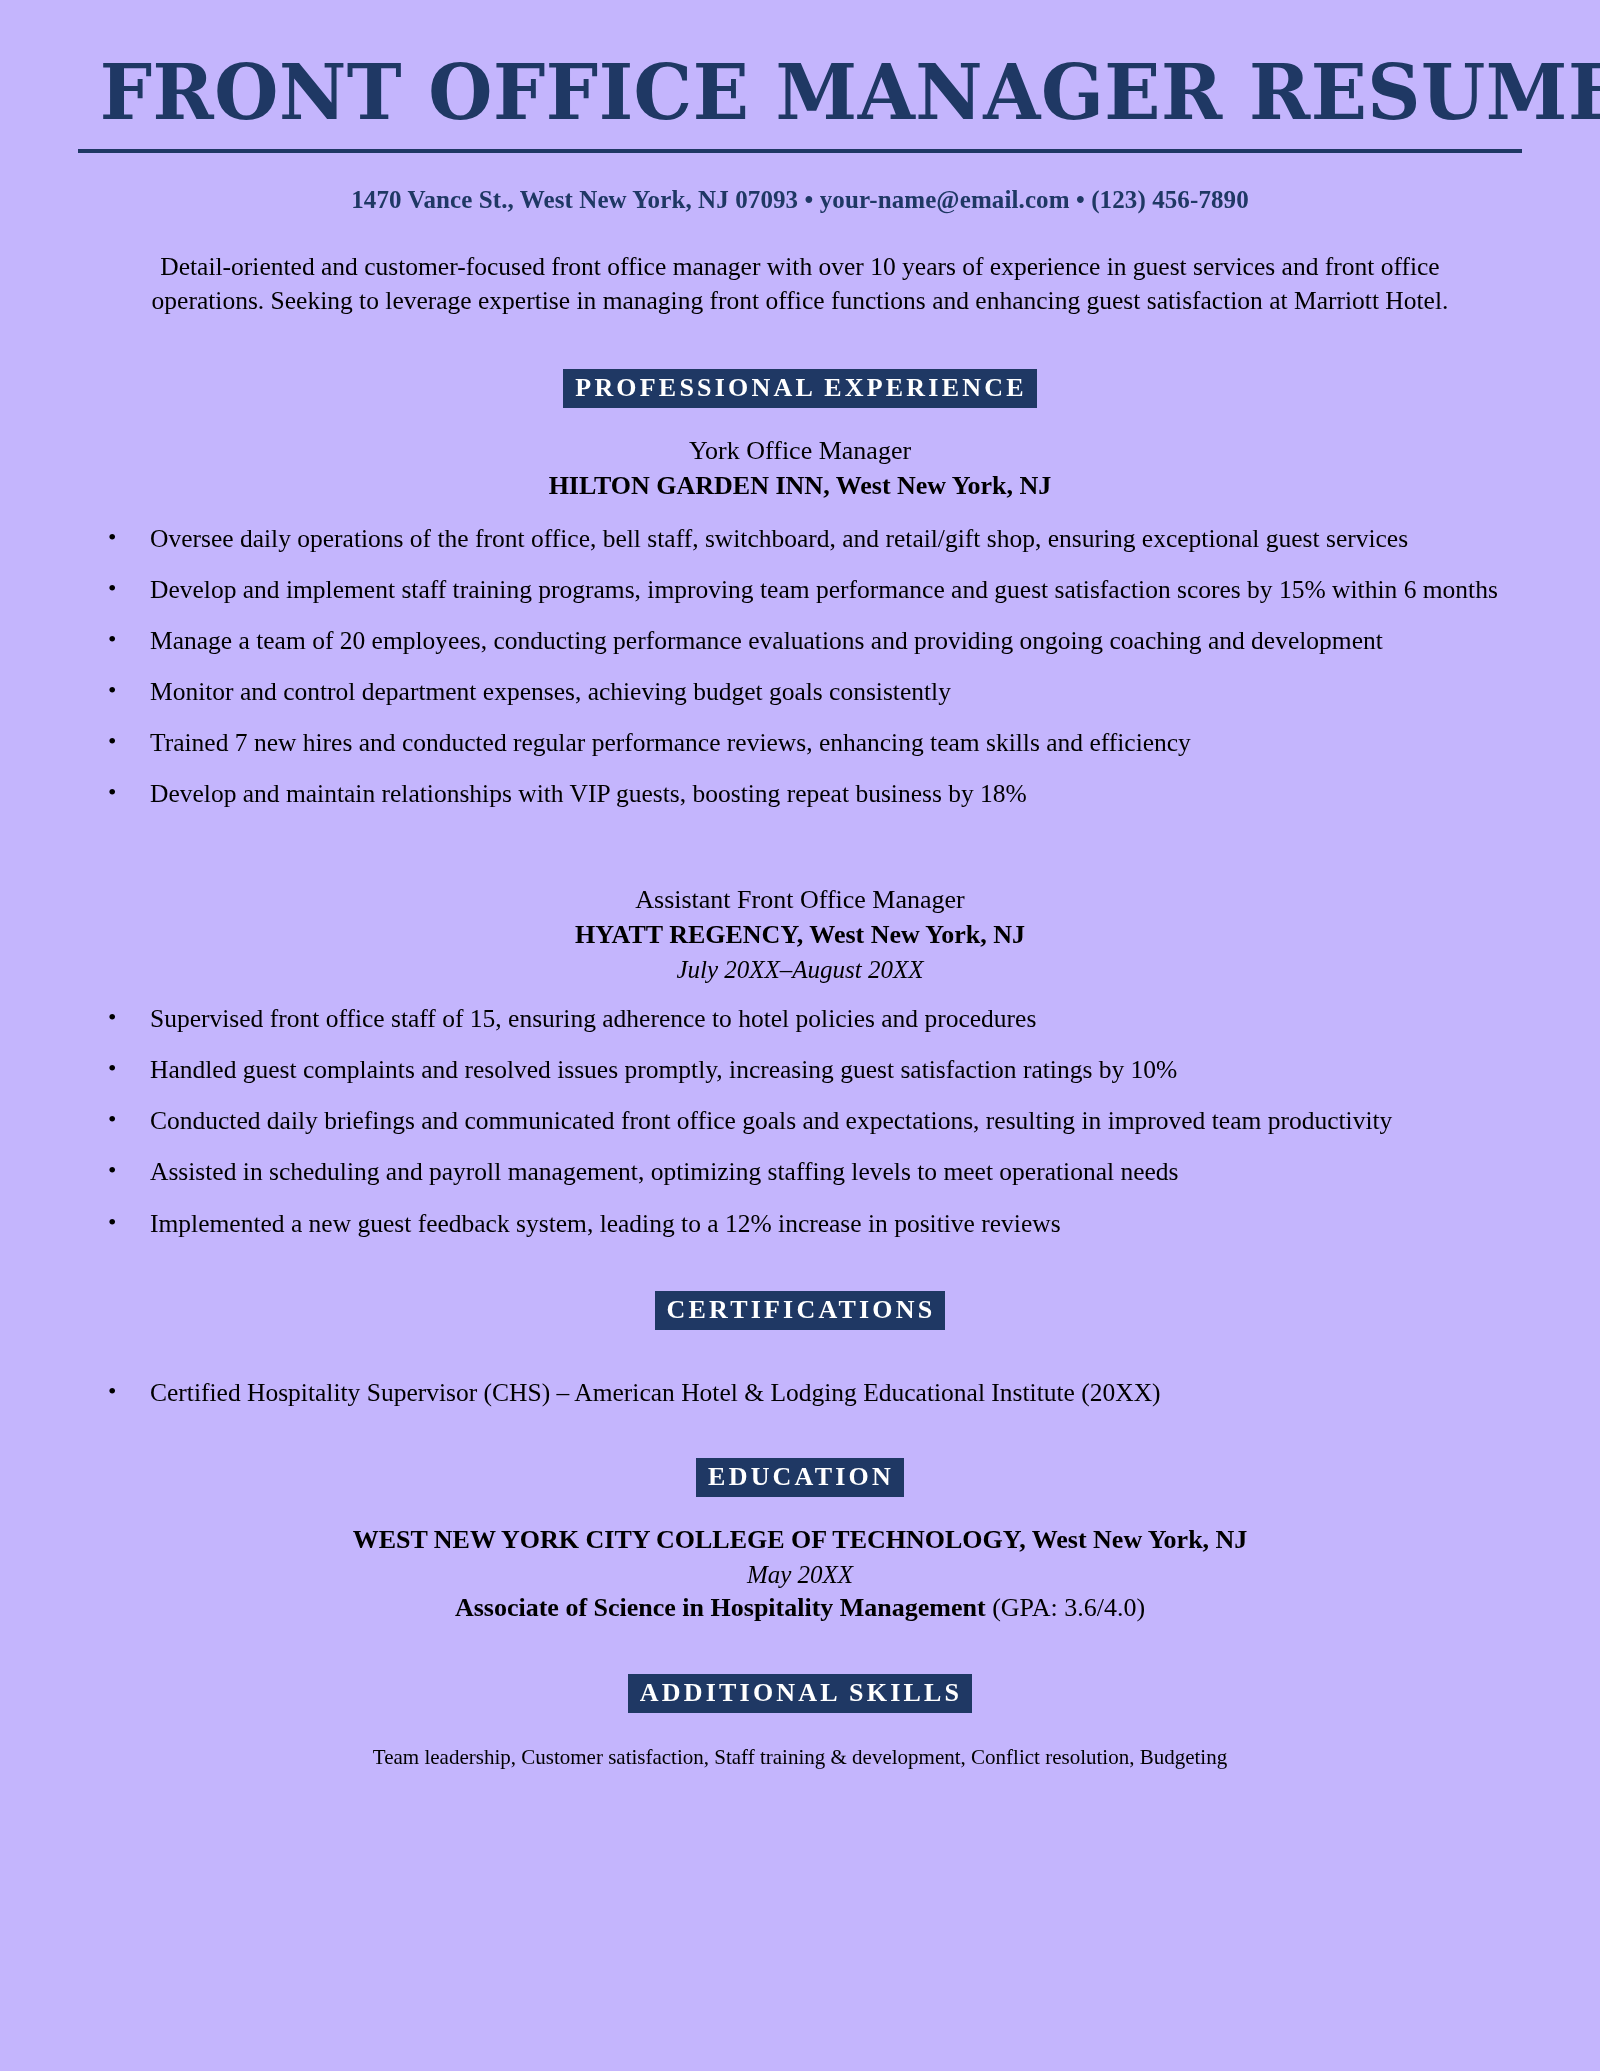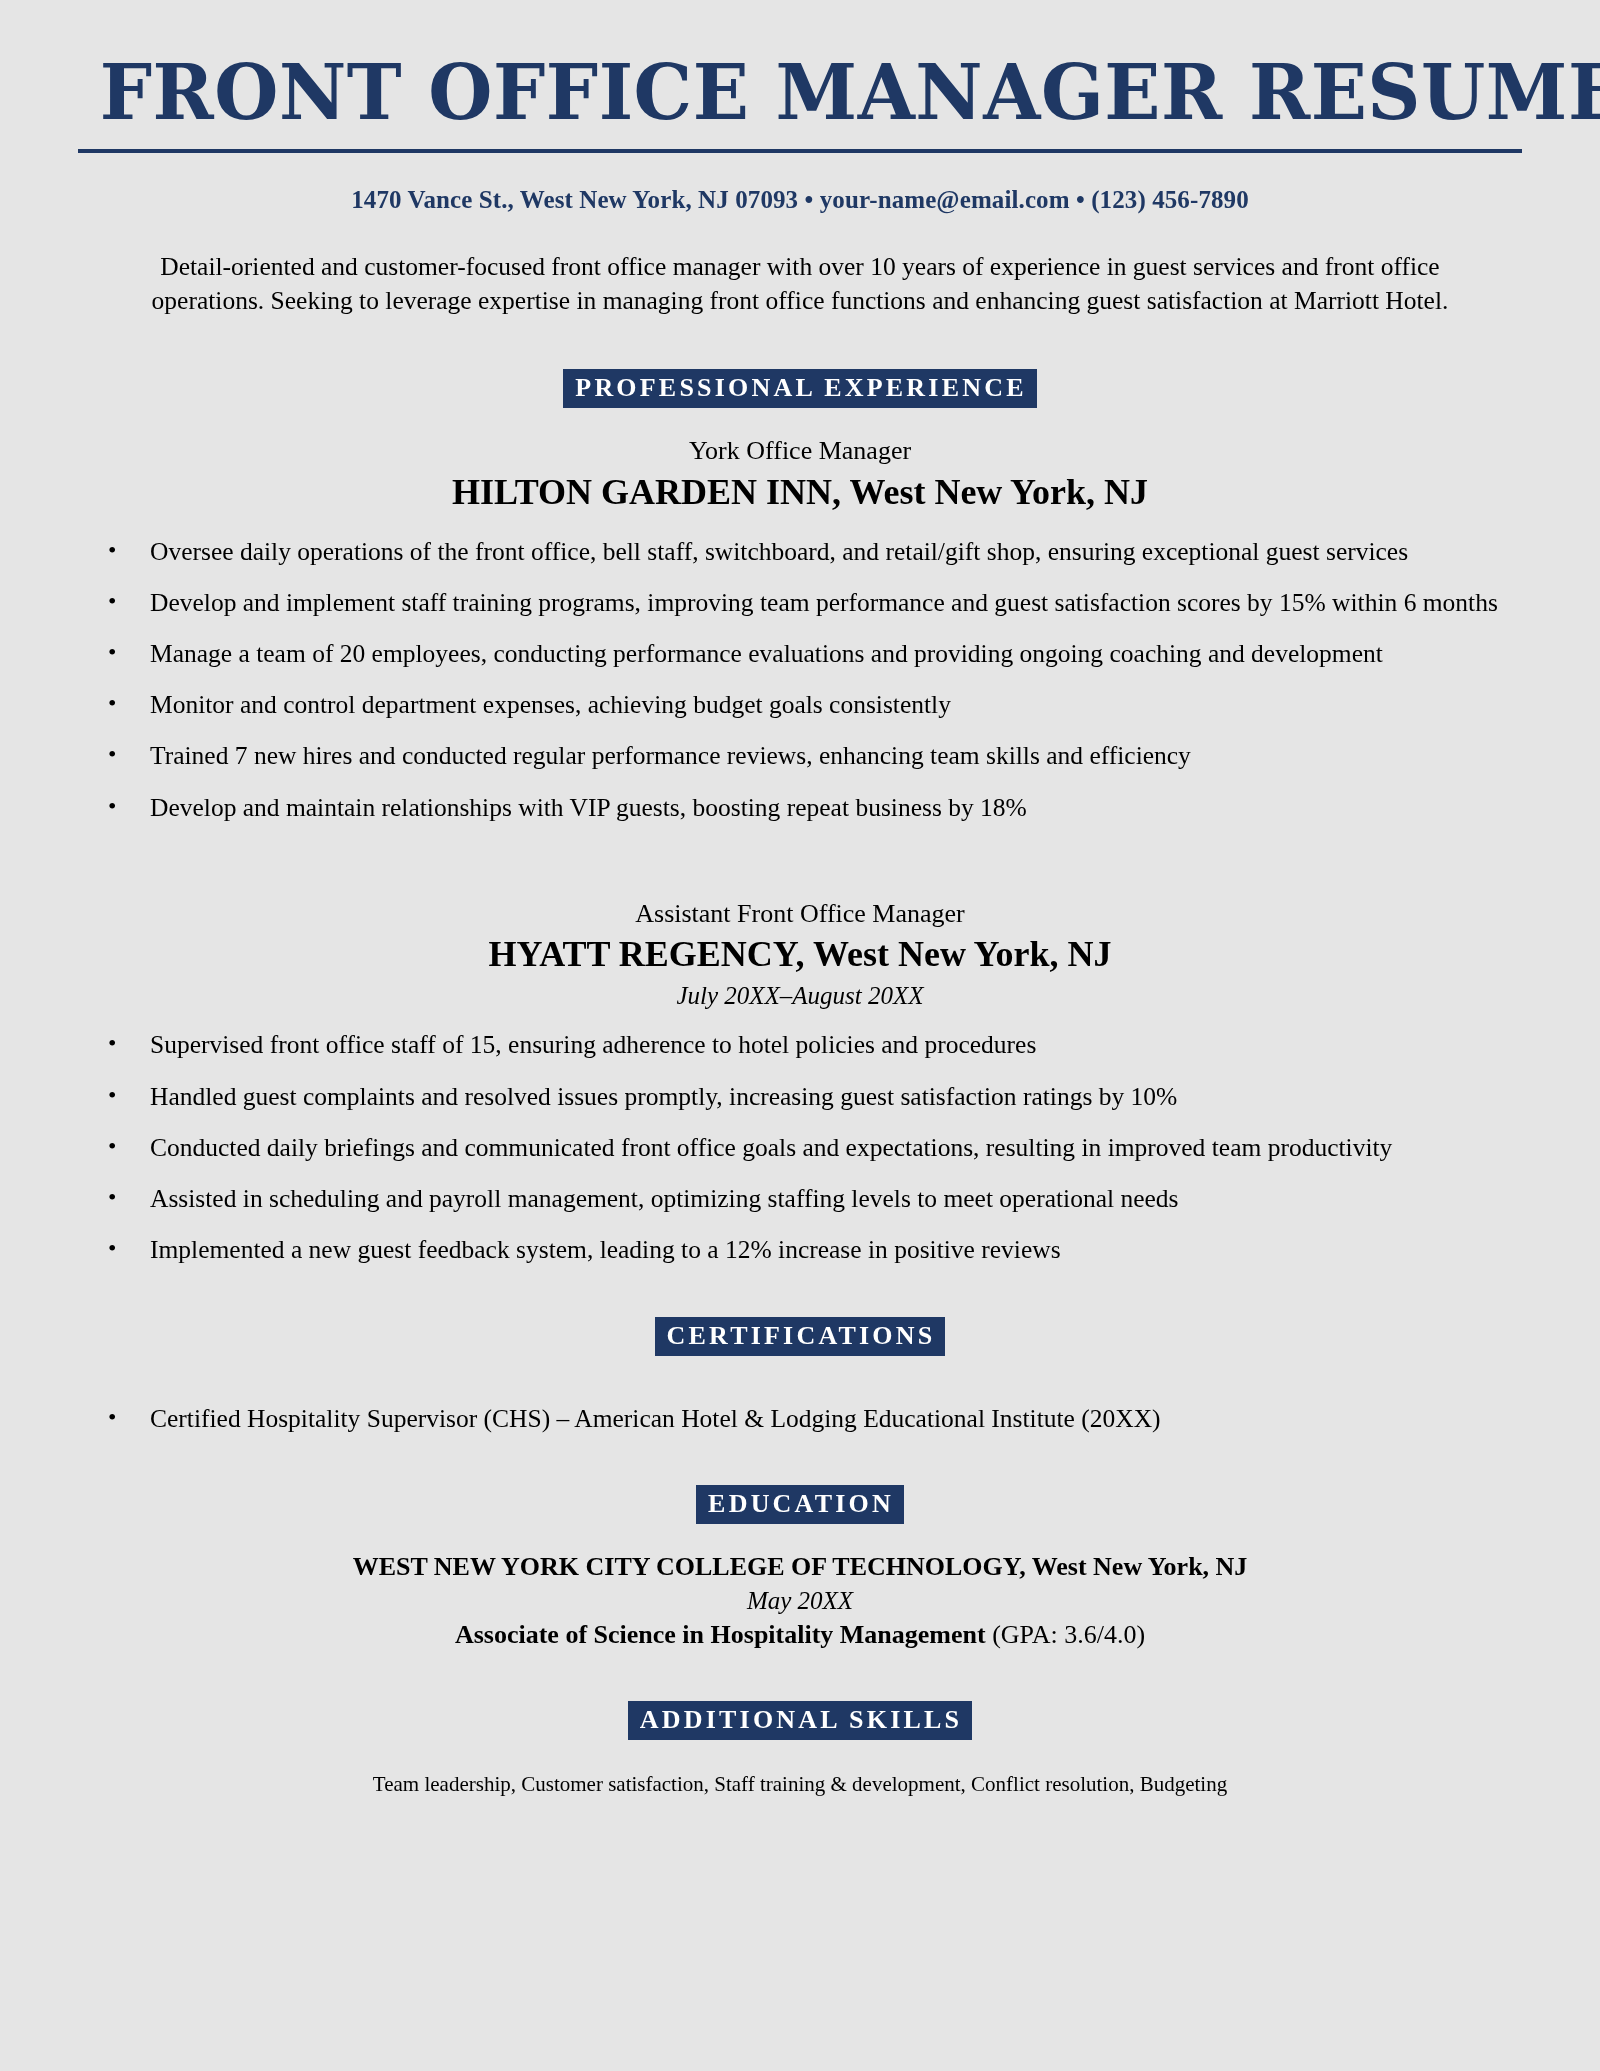--- a/index.html
+++ b/index.html
@@ -14,21 +14,21 @@
     color: #000000;
     -webkit-font-smoothing: antialiased;
   }
 
   .page {
     width: 1600px;
     height: 2071px;
     box-sizing: border-box;
     padding: 55px 78px 0 78px;
     position: relative;
-    background: #e5e5e5;
+    background: #c4b5fd;
   }
 
   
   .resume-title {
     font-family: "DejaVu Serif", "Liberation Serif", serif;
     font-weight: bold;
     font-size: 76px;
     line-height: 1.0;
     letter-spacing: 0.5px;
     color: #1f3864;
@@ -90,21 +90,21 @@
   .job { text-align: center; }
   .job-first { margin-top: 26px; }
   .job-second { margin-top: 72px; }
 
   .job-title {
     font-size: 26px;
     line-height: 1.33;
     color: #000;
   }
   .job-company {
-    font-size: 36px;
+    font-size: 26px;
     font-weight: bold;
     line-height: 1.33;
     color: #000;
   }
   .job-dates {
     font-size: 25px;
     font-style: italic;
     line-height: 1.33;
     color: #000;
   }

